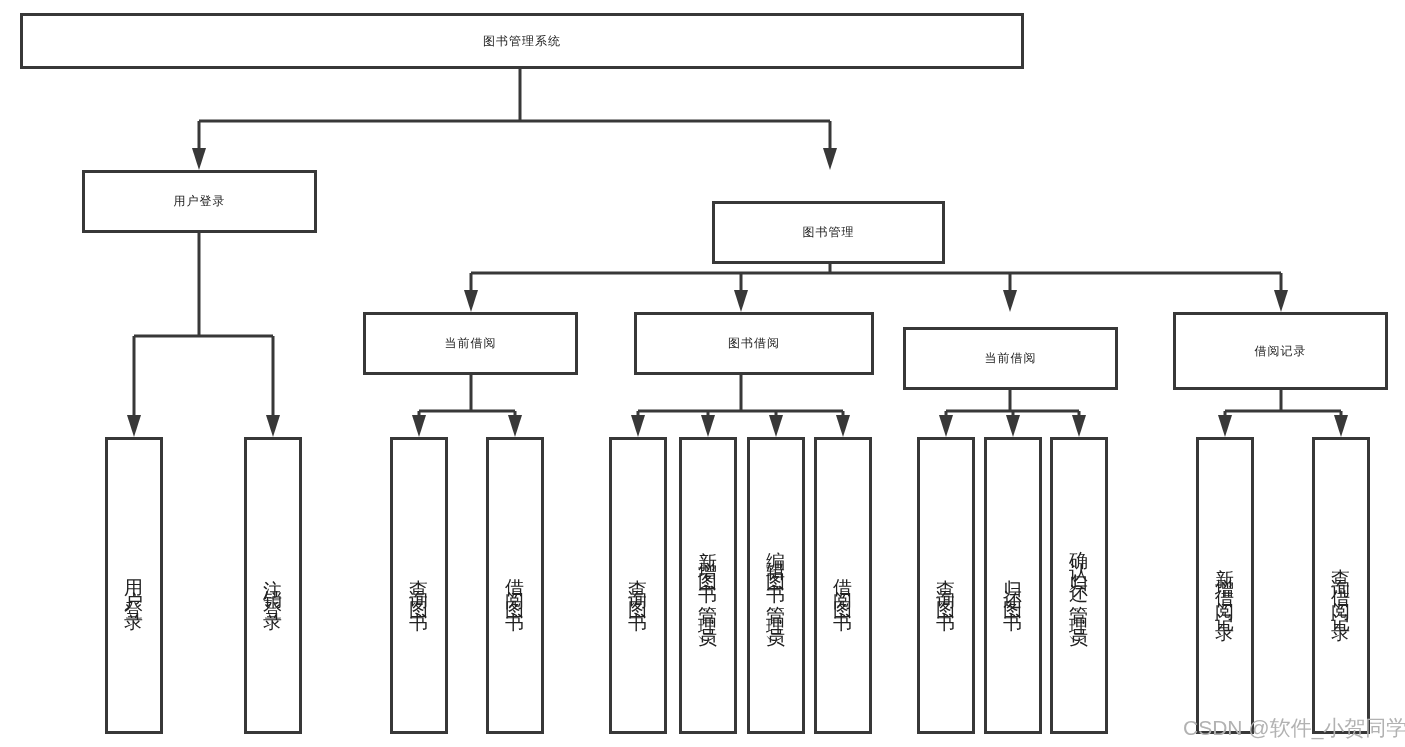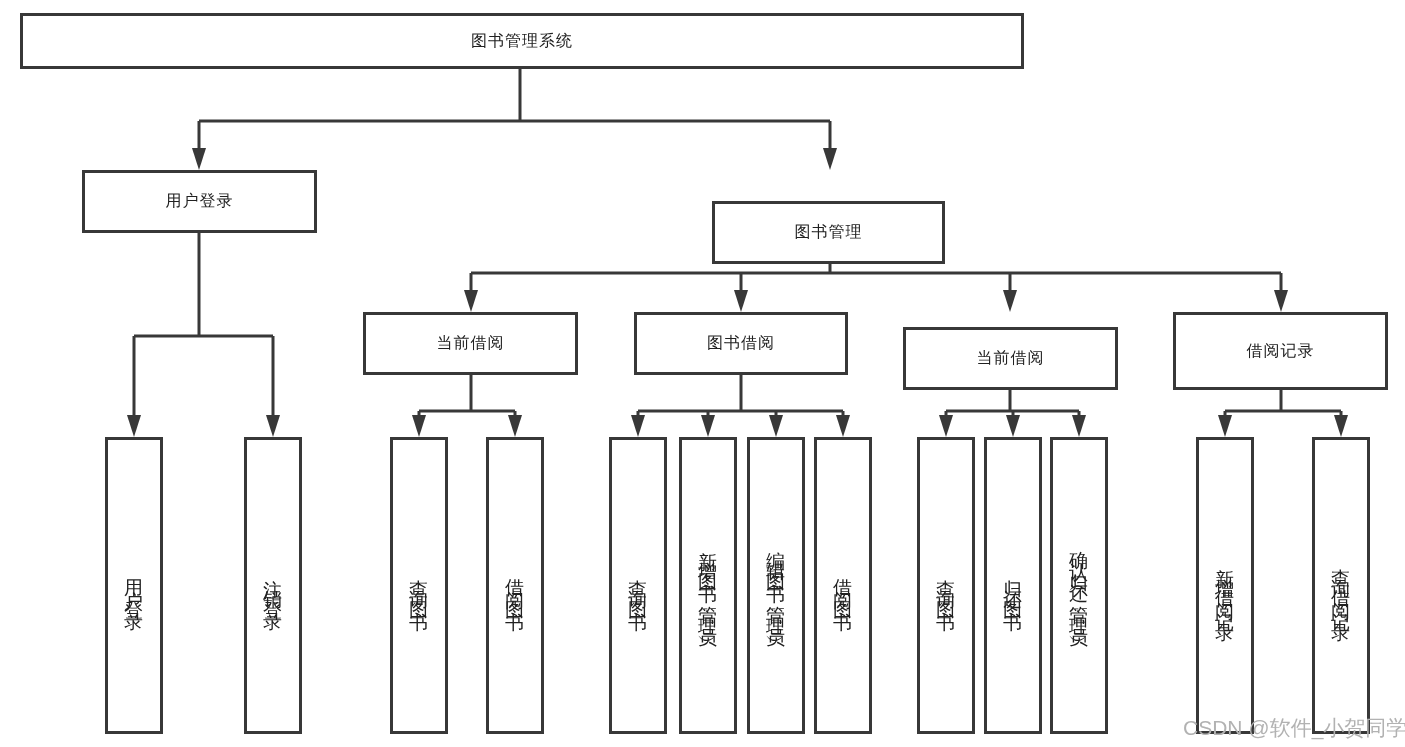--- a/index.html
+++ b/index.html
@@ -32,21 +32,21 @@
   .hnode {
     position: absolute;
     border: 3px solid var(--line-color);
     background: var(--box-fill);
     display: flex;
     align-items: center;
     justify-content: center;
     z-index: 2;
   }
   .hnode span {
-    font-size: 16px;
+    font-size: 12px;
     color: var(--text-color);
     letter-spacing: 1px;
     white-space: nowrap;
   }
   .leaf {
     position: absolute;
     top: 437px;
     width: 58px;
     height: 297px;
     border: 3px solid var(--line-color);
@@ -117,21 +117,21 @@
   <div class="hnode" style="left:82px; top:170px; width:235px; height:63px;">
     <span>用户登录</span>
   </div>
   <div class="hnode" style="left:712px; top:170px; width:233px; height:63px;margin-top:31px;">
     <span>图书管理</span>
   </div>
 
   <div class="hnode" style="left:363px; top:312px; width:215px; height:63px;">
     <span>当前借阅</span>
   </div>
-  <div class="hnode" style="left:634px; top:312px; width:214px; height:63px;">
+  <div class="hnode" style="left:634px; top:312px; width:240px; height:63px;">
     <span>图书借阅</span>
   </div>
   <div class="hnode" style="left:903px; top:312px; width:215px; height:63px;margin-top:15px;">
     <span>当前借阅</span>
   </div>
   <div class="hnode" style="left:1173px; top:312px; width:215px; height:78px;">
     <span>借阅记录</span>
   </div>
 
   <div class="leaf" style="left:105px;">

